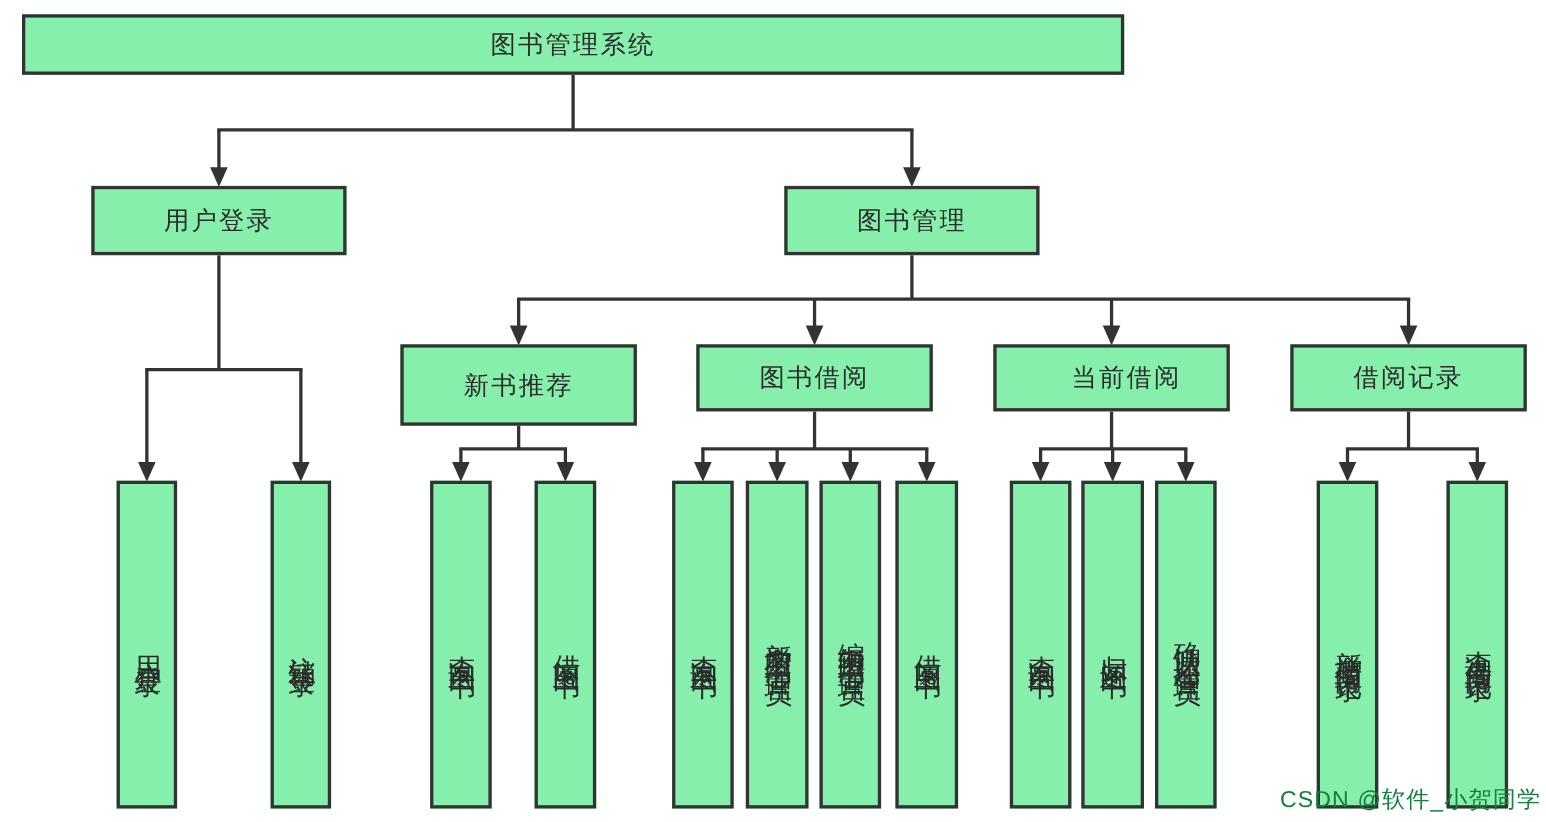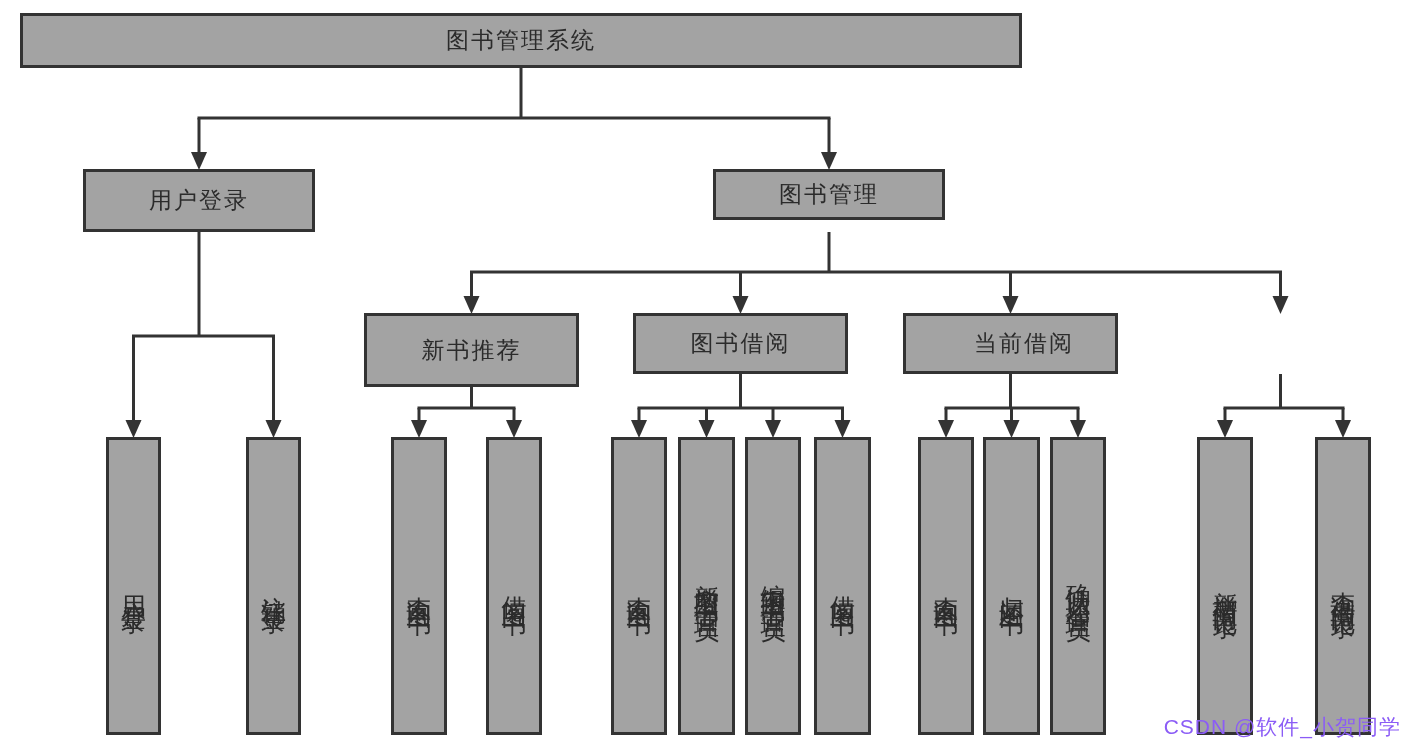--- a/index.html
+++ b/index.html
@@ -17,21 +17,21 @@
   }
   #wires {
     position: absolute;
     left: 0;
     top: 0;
     z-index: 1;
   }
   .node {
     position: absolute;
     box-sizing: border-box;
-    background: #a3a3a3;
+    background: #86efac;
     border: 3px solid #333333;
     display: flex;
     align-items: center;
     justify-content: center;
     z-index: 2;
     text-align: center;
   }
   .node .label {
     color: #2b2b2b;
     font-size: 23px;
@@ -43,21 +43,21 @@
     text-orientation: mixed;
     font-size: 25px;
     letter-spacing: 5px;
     white-space: normal;
     line-height: 1;
   }
   #watermark {
     position: absolute;
     right: 4px;
     bottom: 6px;
-    color: #8b5cf6;
+    color: #15803d;
     font-size: 21px;
     letter-spacing: 1px;
     z-index: 3;
   }
 </style>
 </head>
 <body>
 
 <div id="canvas">
   <svg id="wires" width="1405" height="747">
@@ -114,31 +114,34 @@
       <line x1="1343" y1="408" x2="1343" y2="421" stroke="#333333" stroke-width="3"></line>
       <polygon points="1335,420 1351,420 1343,438" fill="#333333"></polygon>
     </svg>
   <div id="watermark">CSDN @软件_小贺同学</div>
 <div class="node" style="left: 20px; top: 13px; width: 1002px; height: 55px;">
       <span class="label">图书管理系统</span>
     </div>
     <div class="node" style="left: 83px; top: 169px; width: 232px; height: 63px;">
       <span class="label">用户登录</span>
     </div>
-    <div class="node" style="left: 713px; top: 169px; width: 232px; height: 51px;">
+    <div class="node" style="left: 713px; top: 169px; width: 232px; height: 63px;">
       <span class="label">图书管理</span>
     </div>
     <div class="node" style="left: 364px; top: 313px; width: 215px; height: 74px;">
       <span class="label">新书推荐</span>
     </div>
     <div class="node" style="left: 633px; top: 313px; width: 215px; height: 61px; font-family: Liberation Serif, serif;">
       <span class="label">图书借阅</span>
     </div>
     <div class="node" style="left: 903px; top: 313px; width: 215px; height: 61px; padding-left: 27px;">
       <span class="label">当前借阅</span>
+    </div>
+    <div class="node" style="left: 1173px; top: 313px; width: 215px; height: 61px;">
+      <span class="label">借阅记录</span>
     </div>
     <div class="node vertical" style="left: 106px; top: 437px; width: 55px; height: 298px;">
       <span class="label">用户登录</span>
     </div>
     <div class="node vertical" style="left: 246px; top: 437px; width: 55px; height: 298px;">
       <span class="label">注销登录</span>
     </div>
     <div class="node vertical" style="left: 391px; top: 437px; width: 56px; height: 298px;">
       <span class="label">查询图书</span>
     </div>

